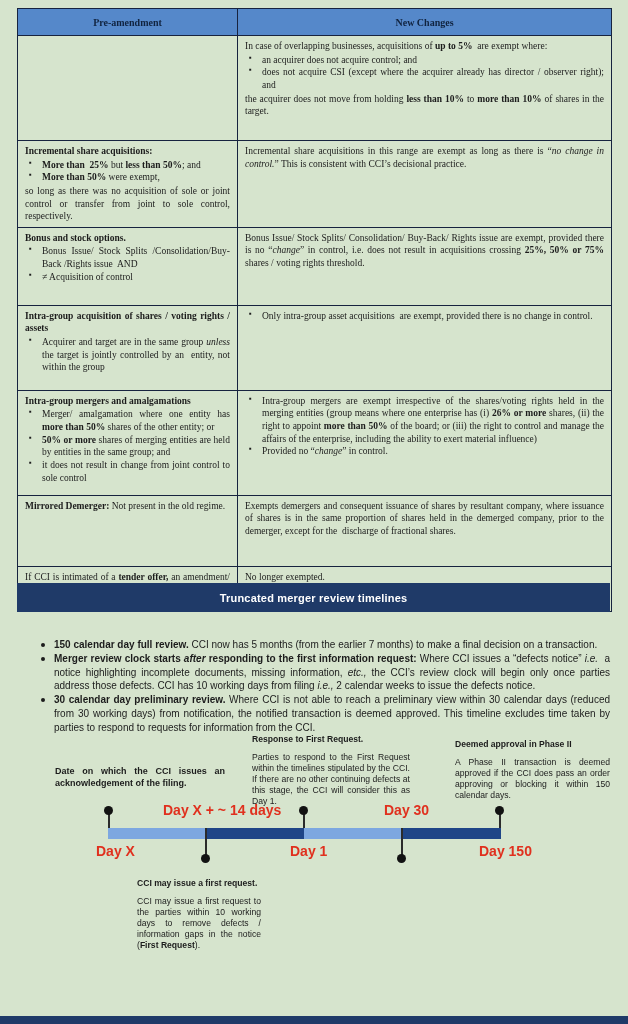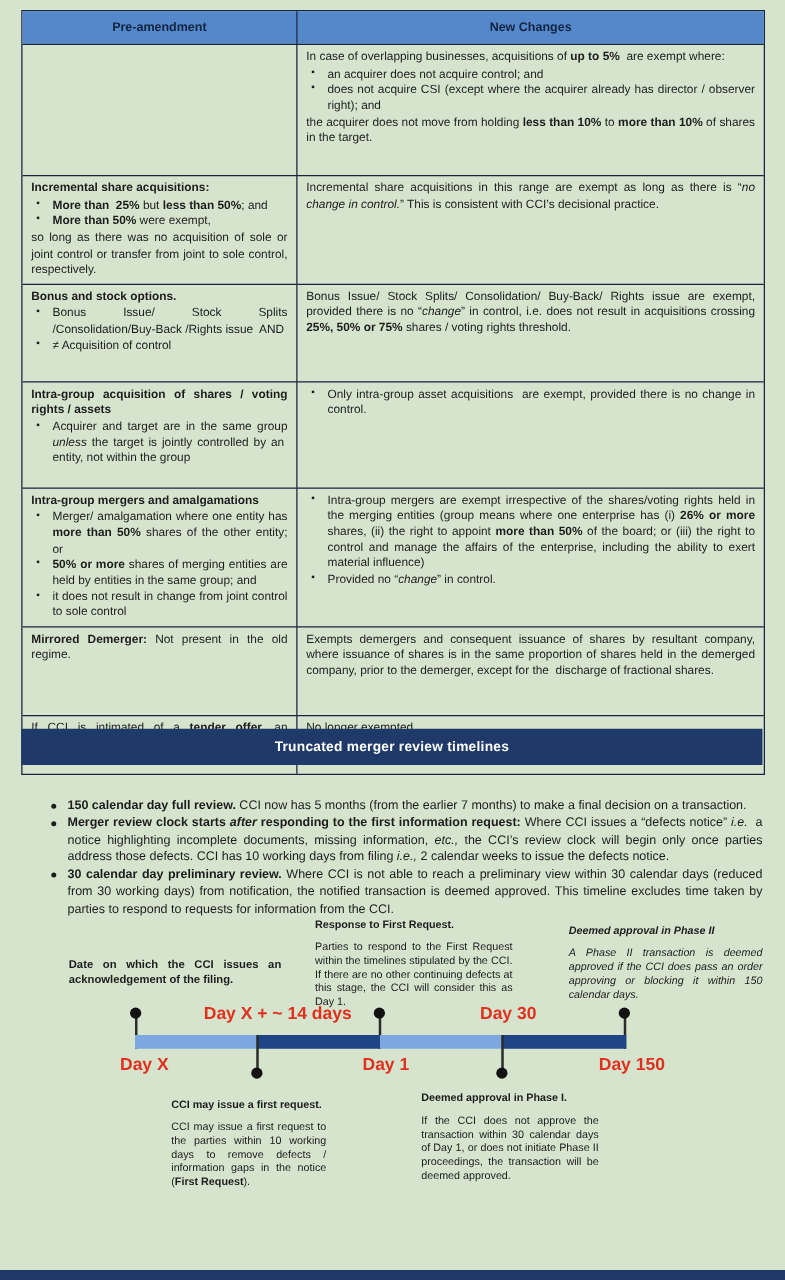--- a/index.html
+++ b/index.html
@@ -10,20 +10,21 @@
     color:var(--text_dark,#1c1c1c);
     position:relative;overflow:hidden;
   }
   .page{position:absolute;inset:0;}
 
   
   .tbl{
     position:absolute;left:17px;top:8px;width:593px;
     display:grid;grid-template-columns:219px 1fr;
     border:1.5px solid var(--border_navy,#17233f);
+    font-family:Liberation Serif, serif;
   }
   .thead{
     background:var(--header_blue,#5588ca);
     font-weight:bold;font-size:10px;color:#10233f;
     display:flex;align-items:center;justify-content:center;
     height:26px;
   }
   .cell{
     font-size:9.5px;line-height:1.33;
     padding:4px 7px 3px 7px;
@@ -168,21 +169,21 @@
 
   <div class="tl">
 
     <div class="ann ann-bold" style="left:55px;top:40px;width:170px;">Date on which the CCI issues an acknowledgement of the filing.</div>
 
     <div class="ann" style="left:252px;top:8px;width:158px;">
       <div class="ann-title">Response to First Request.</div>
       <div class="ann-body">Parties to respond to the First Request within the timelines stipulated by the CCI. If there are no other continuing defects at this stage, the CCI will consider this as Day 1.</div>
     </div>
 
-    <div class="ann" style="left:455px;top:13px;width:155px;font-style:italic;">
+    <div class="ann" style="left:455px;top:13px;width:155px;">
       <div class="ann-title">Deemed approval in Phase II</div>
       <div class="ann-body">A Phase II transaction is deemed approved if the CCI does pass an order approving or blocking it within 150 calendar days.</div>
     </div>
 
     <div class="red-label" style="left:163px;top:76px;">Day X + ~ 14 days</div>
     <div class="red-label" style="left:384px;top:76px;">Day 30</div>
 
     <div class="stem" style="left:108px;top:86px;height:27px;"></div>
     <div class="stem" style="left:303px;top:86px;height:27px;"></div>
     <div class="stem" style="left:499px;top:86px;height:27px;"></div>
@@ -204,21 +205,17 @@
 
     <div class="red-label" style="left:96px;top:117px;">Day X</div>
     <div class="red-label" style="left:290px;top:117px;">Day 1</div>
     <div class="red-label" style="left:479px;top:117px;text-align:center;">Day 150</div>
 
     <div class="ann" style="left:137px;top:152px;width:124px;">
       <div class="ann-title">CCI may issue a first request.</div>
       <div class="ann-body">CCI may issue a first request to the parties within 10 working days to remove defects / information gaps in the notice (<b>First Request</b>).</div>
     </div>
 
-    <div class="ann" style="left:337px;top:147px;width:142px;">
-      <div class="ann-title">Deemed approval in Phase I.</div>
-      <div class="ann-body">If the CCI does not approve the transaction within 30 calendar days of Day 1, or does not initiate Phase II proceedings, the transaction will be deemed approved.</div>
-    </div>
 
   </div>
 
   <div class="footer-strip"></div>
 </div>
 
 </body></html>

